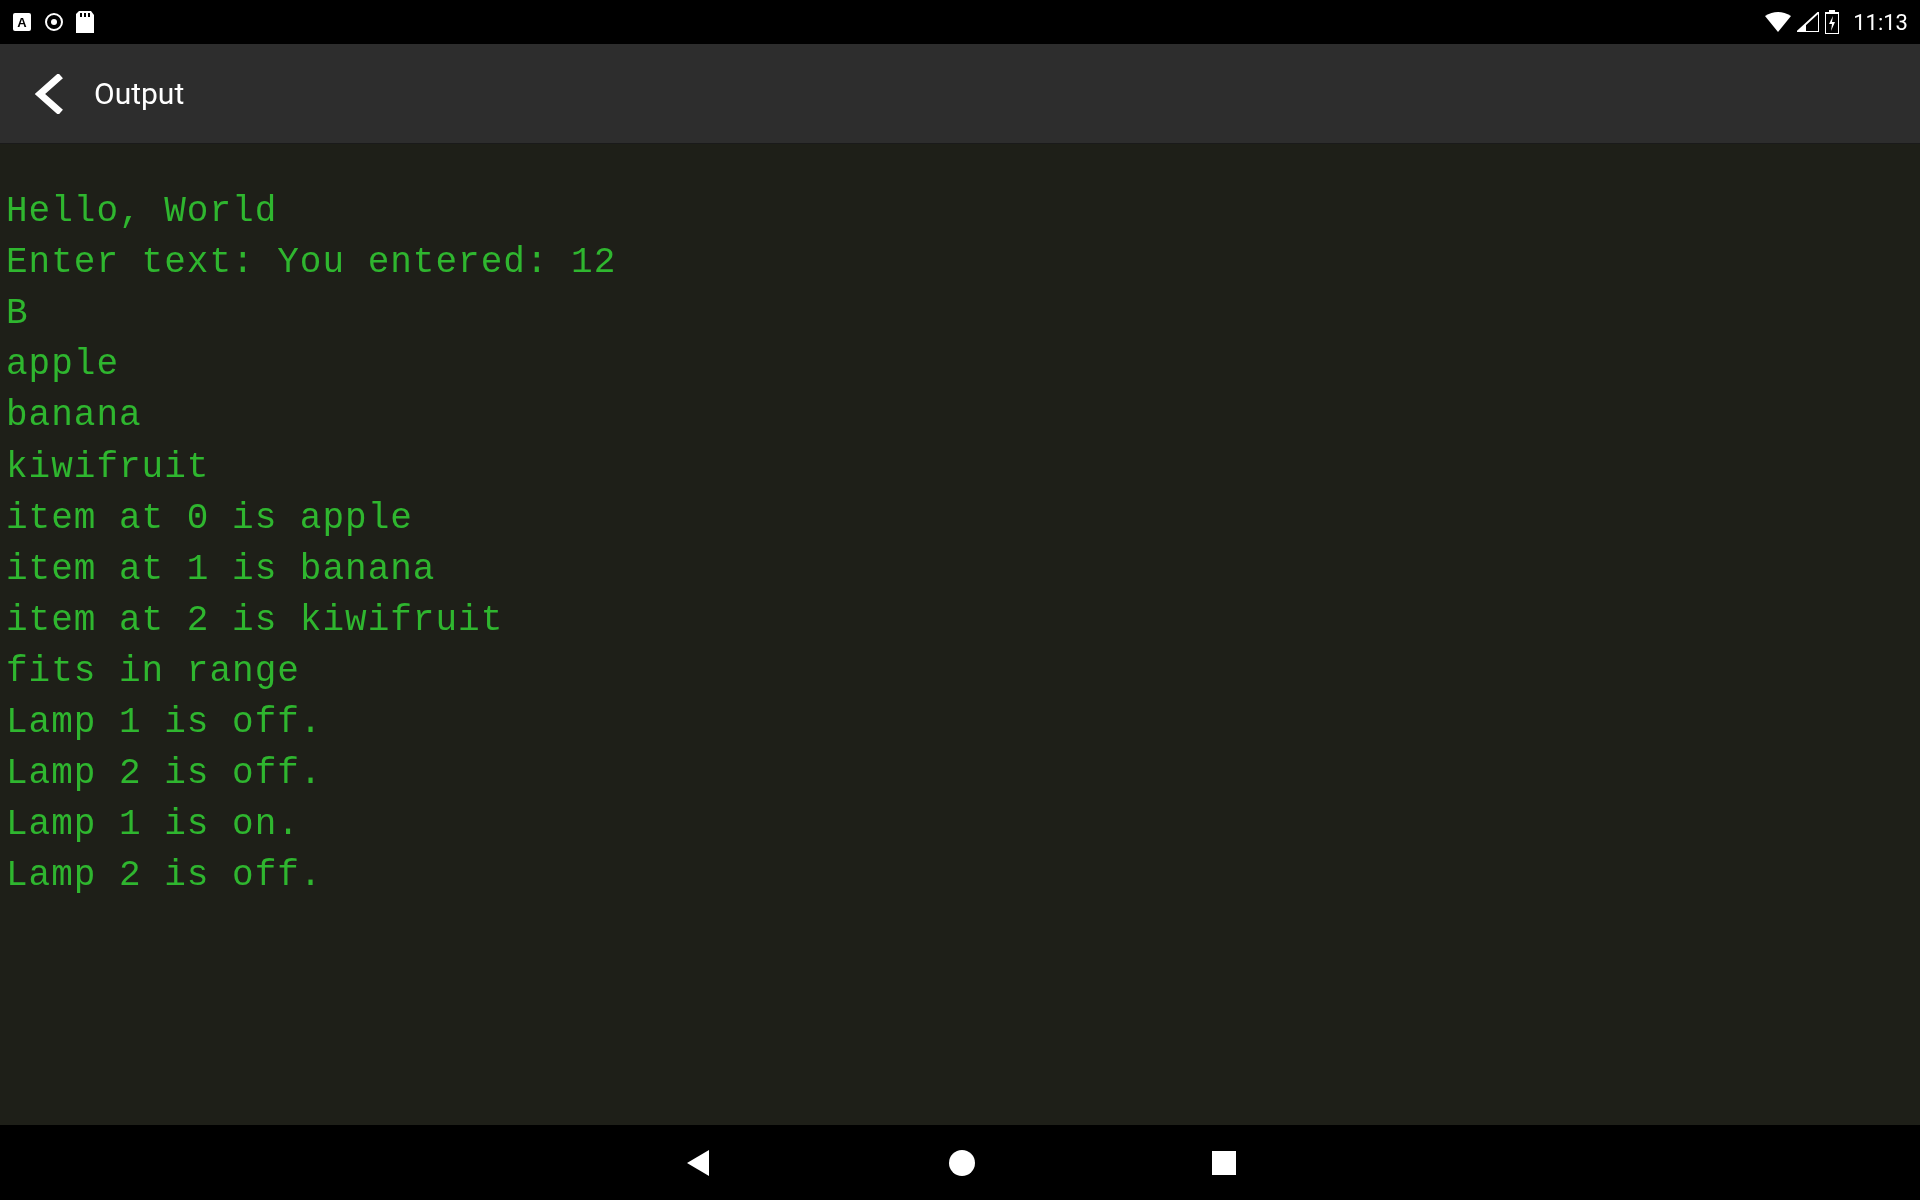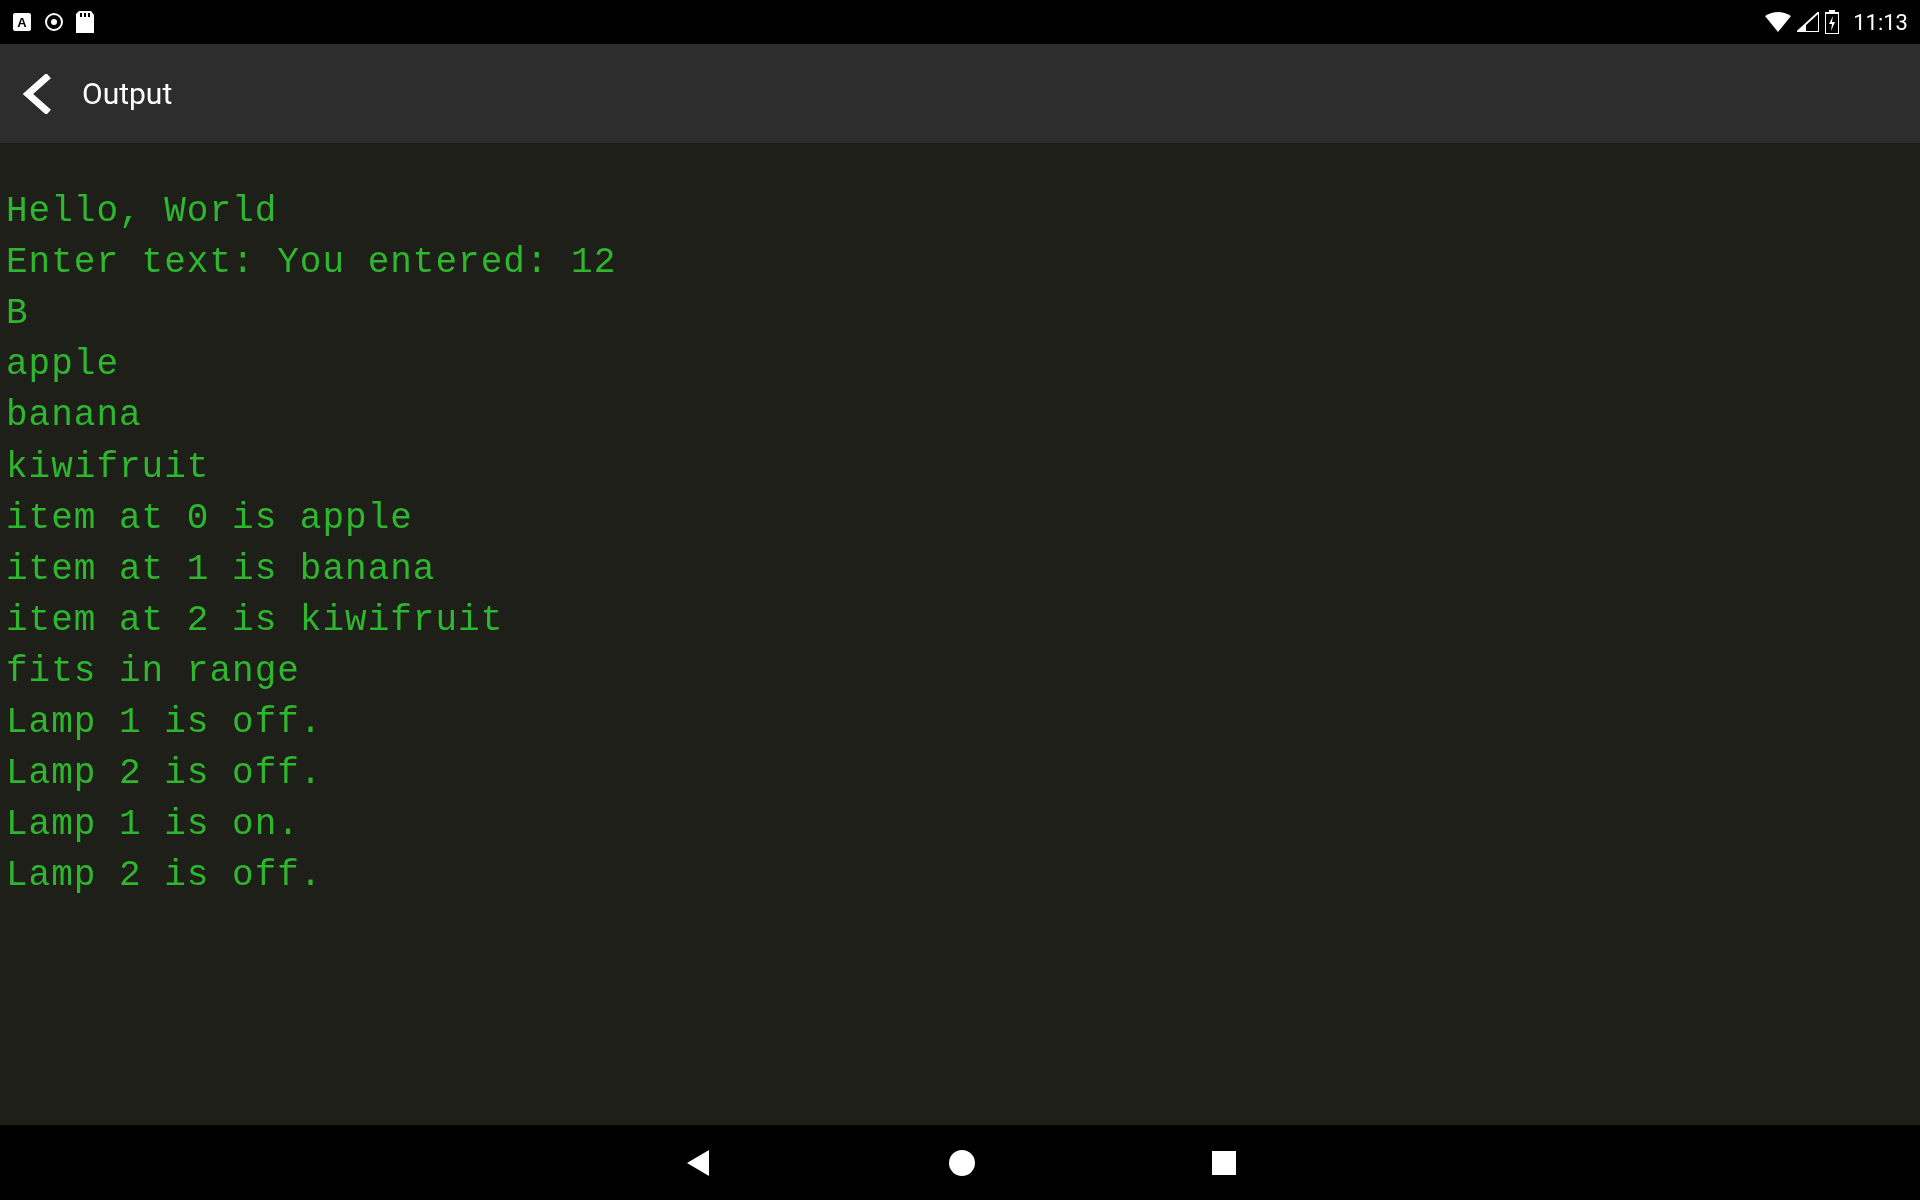--- a/index.html
+++ b/index.html
@@ -53,21 +53,21 @@
       font-size: 22px;
       margin-left: 8px;
     }
 
     
     .action-bar {
       height: 100px;
       background: #2d2d2d;
       display: flex;
       align-items: center;
-      padding: 0 22px;
+      padding: 0 34px;
       gap: 30px;
       border-bottom: 1px solid #1a1a1a;
     }
 
     .back-button {
       display: inline-flex;
       align-items: center;
       justify-content: center;
       cursor: pointer;
     }

